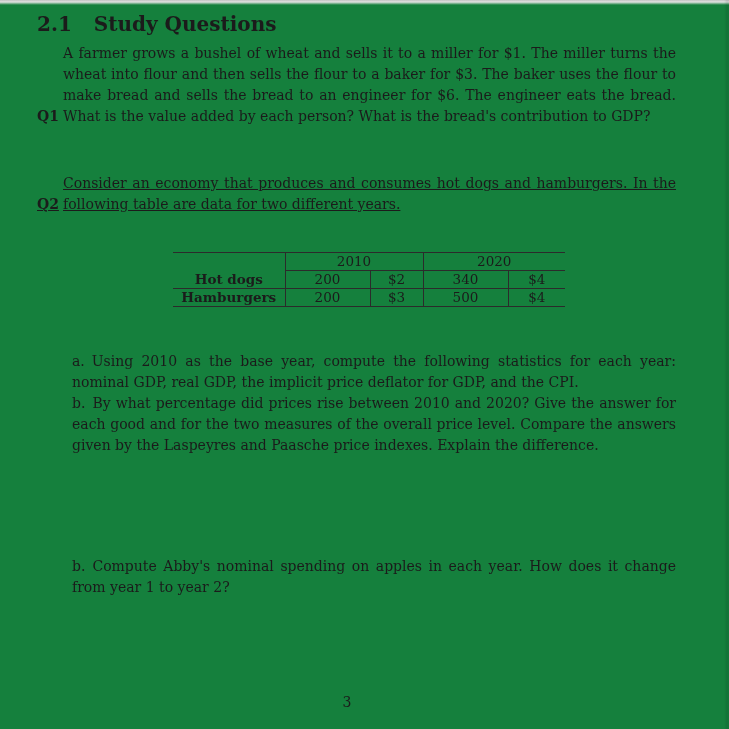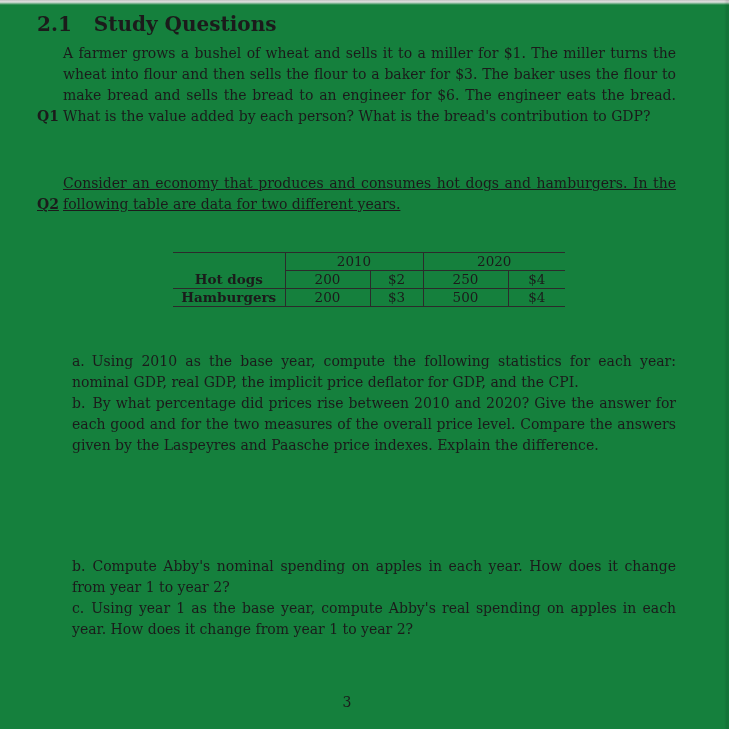--- a/index.html
+++ b/index.html
@@ -142,39 +142,38 @@
     <tbody>
       <tr>
         <td class="rb"></td>
         <td colspan="2" class="rb bb">2010</td>
         <td colspan="2" class="bb">2020</td>
       </tr>
       <tr>
         <td class="b rb bb">Hot dogs</td>
         <td class="rb bb">200</td>
         <td class="rb bb">$2</td>
-        <td class="rb bb">250</td>
+        <td class="rb bb">340</td>
         <td class="bb">$4</td>
       </tr>
       <tr>
         <td class="b rb">Hamburgers</td>
         <td class="rb">200</td>
         <td class="rb">$3</td>
         <td class="rb">500</td>
         <td>$4</td>
       </tr>
     </tbody>
   </table>
 
   <div class="parts q2-parts">
     <p><span class="part-label">a.</span><span>Using 2010 as the base year, compute the following statistics for each year: nominal GDP, real GDP, the implicit price deflator for GDP, and the CPI.</span></p>
     <p><span class="part-label">b.</span><span>By what percentage did prices rise between 2010 and 2020? Give the answer for each good and for the two measures of the overall price level. Compare the answers given by the Laspeyres and Paasche price indexes. Explain the difference.</span></p>
   </div>
 
 
   <div class="parts q3-parts">
     <p><span class="part-label">b.</span><span>Compute Abby's nominal spending on apples in each year. How does it change from year 1 to year 2?</span></p>
-    <p><span class="part-label">c.</span><span>Using year 1 as the base year, compute Abby's real spending on apples in each year. How does it change from year 1 to year 2?</span></p>
   </div>
 
   <div class="page-number">3</div>
 
 </div>
 
 </body></html>

